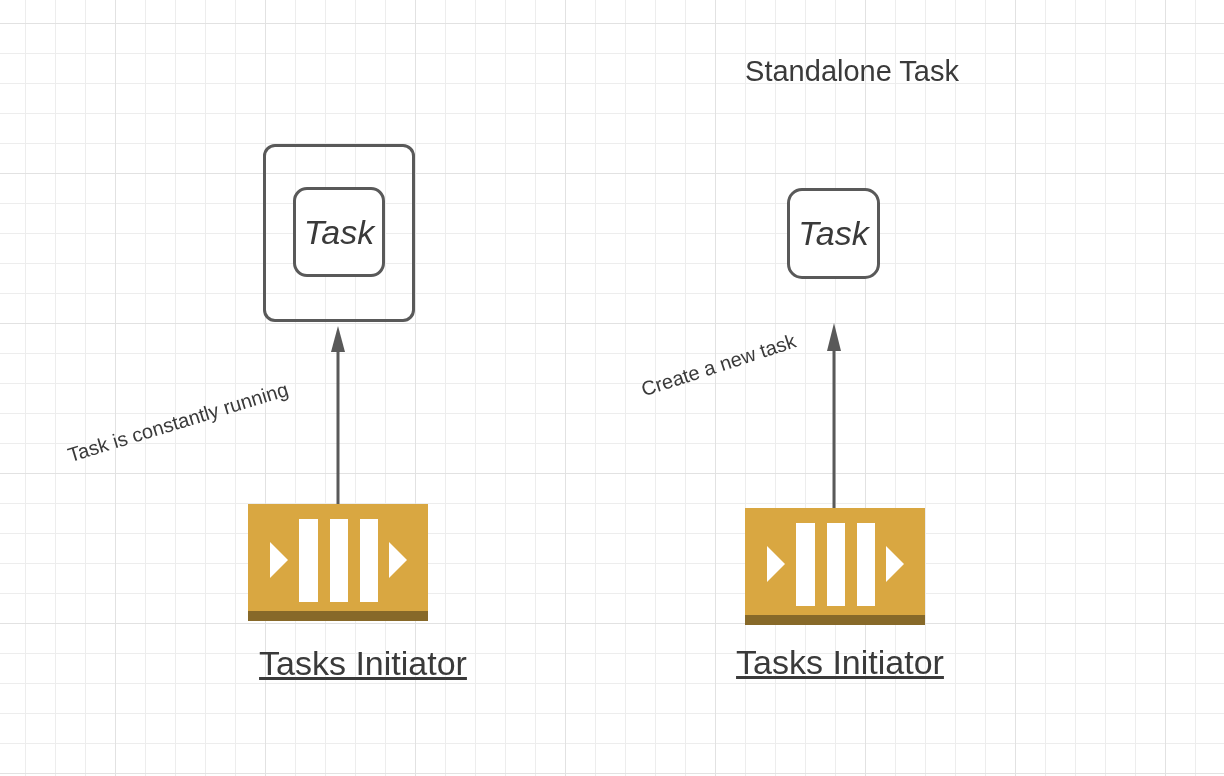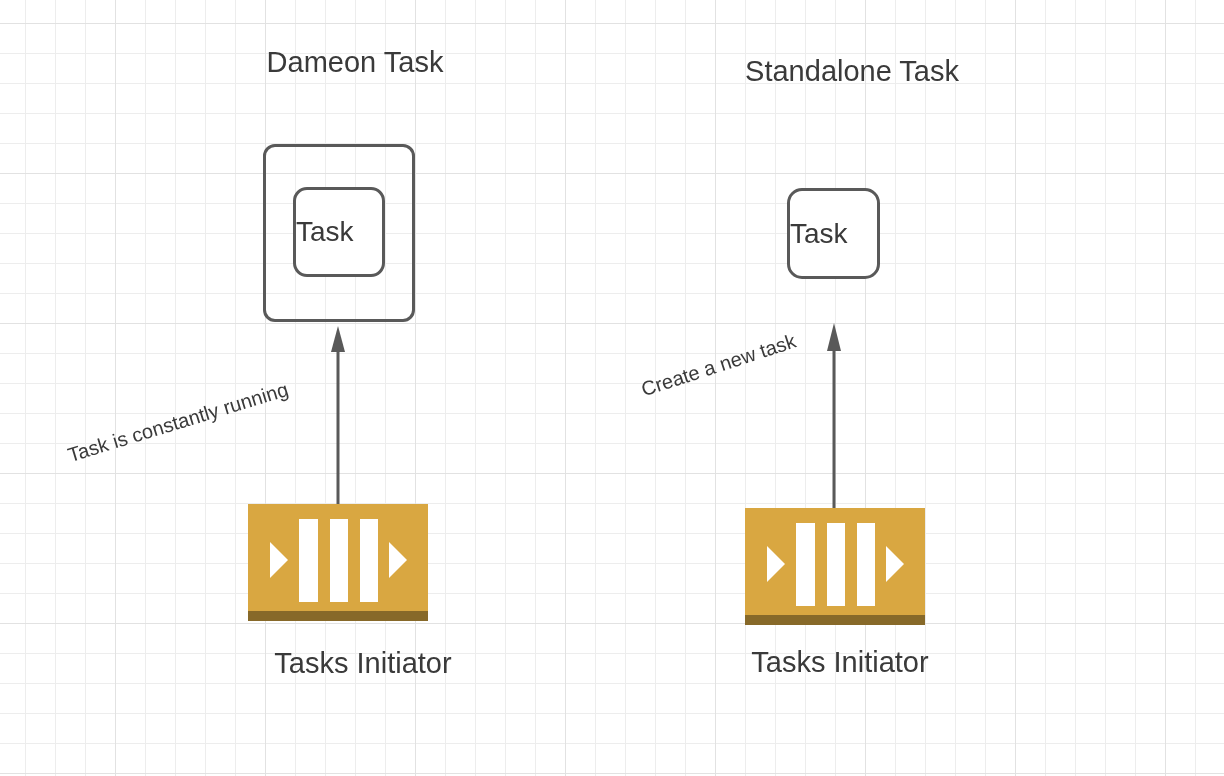--- a/index.html
+++ b/index.html
@@ -22,39 +22,41 @@
   }
   .abs { position: absolute; }
   .title {
     font-size: 29px;
     color: var(--text, #3a3a3a);
     text-align: center;
     white-space: nowrap;
     line-height: 35px;
   }
   .shape-label {
-    font-size: 29px;
+    font-size: 34px;
     color: var(--text, #3a3a3a);
     text-align: center;
     white-space: nowrap;
     line-height: 34px;
+    text-decoration: underline;
   }
   .rot-label {
     font-size: 20px;
     color: var(--text, #3a3a3a);
     text-align: center;
     white-space: nowrap;
     line-height: 24px;
   }
   .node-box {
     box-sizing: border-box;
     border: 3px solid var(--stroke, #595959);
-    display: flex; align-items: center; justify-content: flex-start;
-    font-size: 28px;
+    display: flex; align-items: center; justify-content: center;
+    font-size: 34px;
     color: var(--text, #3a3a3a);
+    font-style: italic;
   }
   #outer-daemon-box {
     left: 263px; top: 144px; width: 152px; height: 178px;
     border-radius: 12px;
     background: transparent;
   }
   #inner-daemon-task-box {
     left: 293px; top: 187px; width: 92px; height: 90px;
     border-radius: 14px;
     background: #ffffff;
@@ -78,21 +80,20 @@
   #right-initiator-label { left: 730px; top: 645px; width: 220px; }
   .qicon .base   { fill: var(--icon-gold, #D9A741); }
   .qicon .shadow { fill: var(--icon-shadow, #876929); }
   .qicon .glyph  { fill: var(--icon-glyph, #ffffff); }
 </style>
 </head>
 <body>
 
 <div id="canvas">
 
-  <div class="abs title" id="left-title">Dameon Task</div>
 
   <div class="abs node-box" id="outer-daemon-box"></div>
 
   <div class="abs node-box" id="inner-daemon-task-box">
     <span>Task</span>
   </div>
 
   <svg class="abs arrow" id="left-arrow-svg" width="28" height="186" viewBox="0 0 28 186">
     <line x1="14" y1="27" x2="14" y2="182"></line>
     <polygon points="14,4 7,30 21,30"></polygon>

